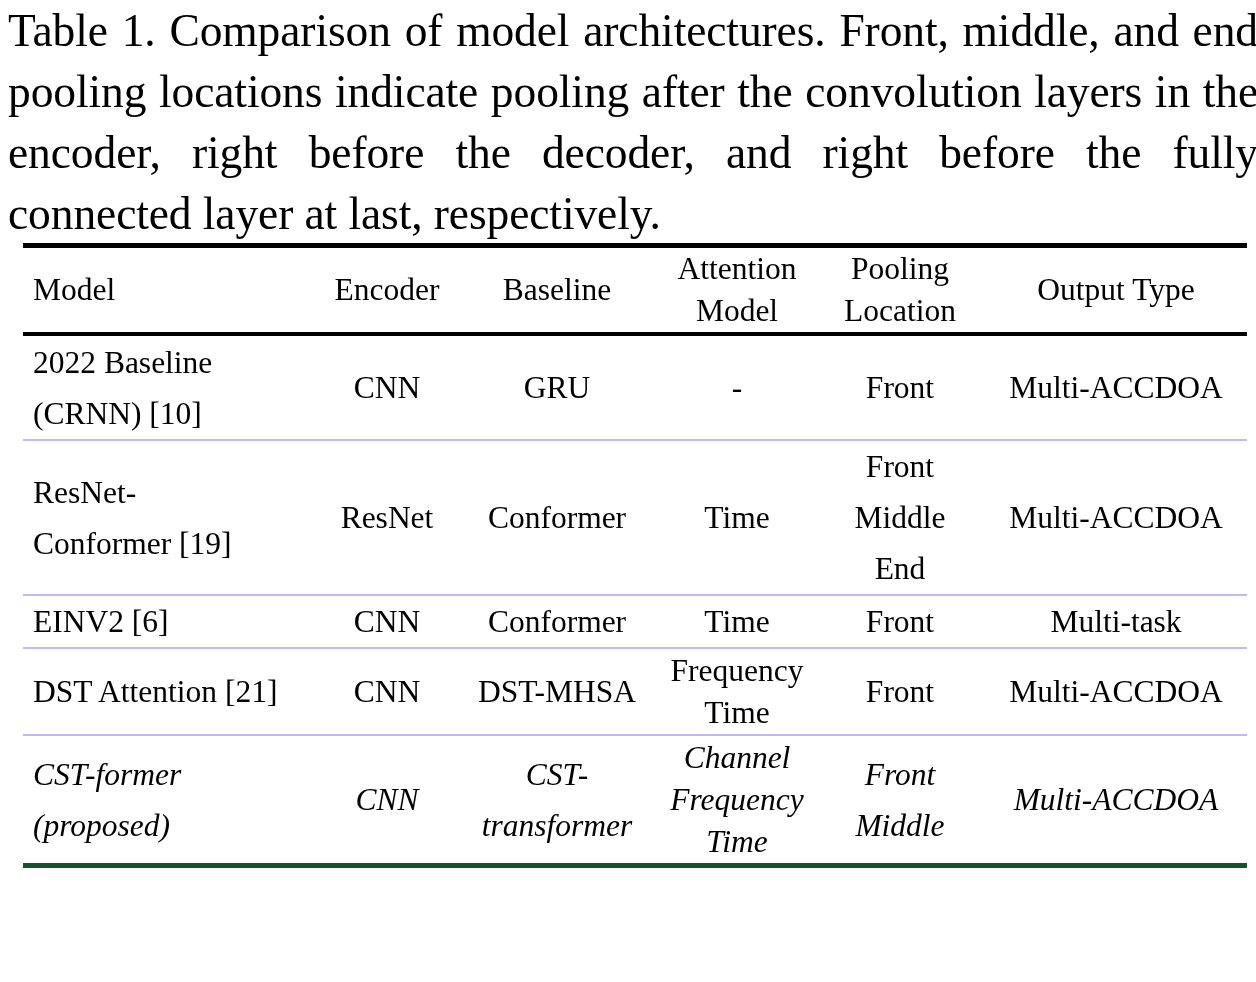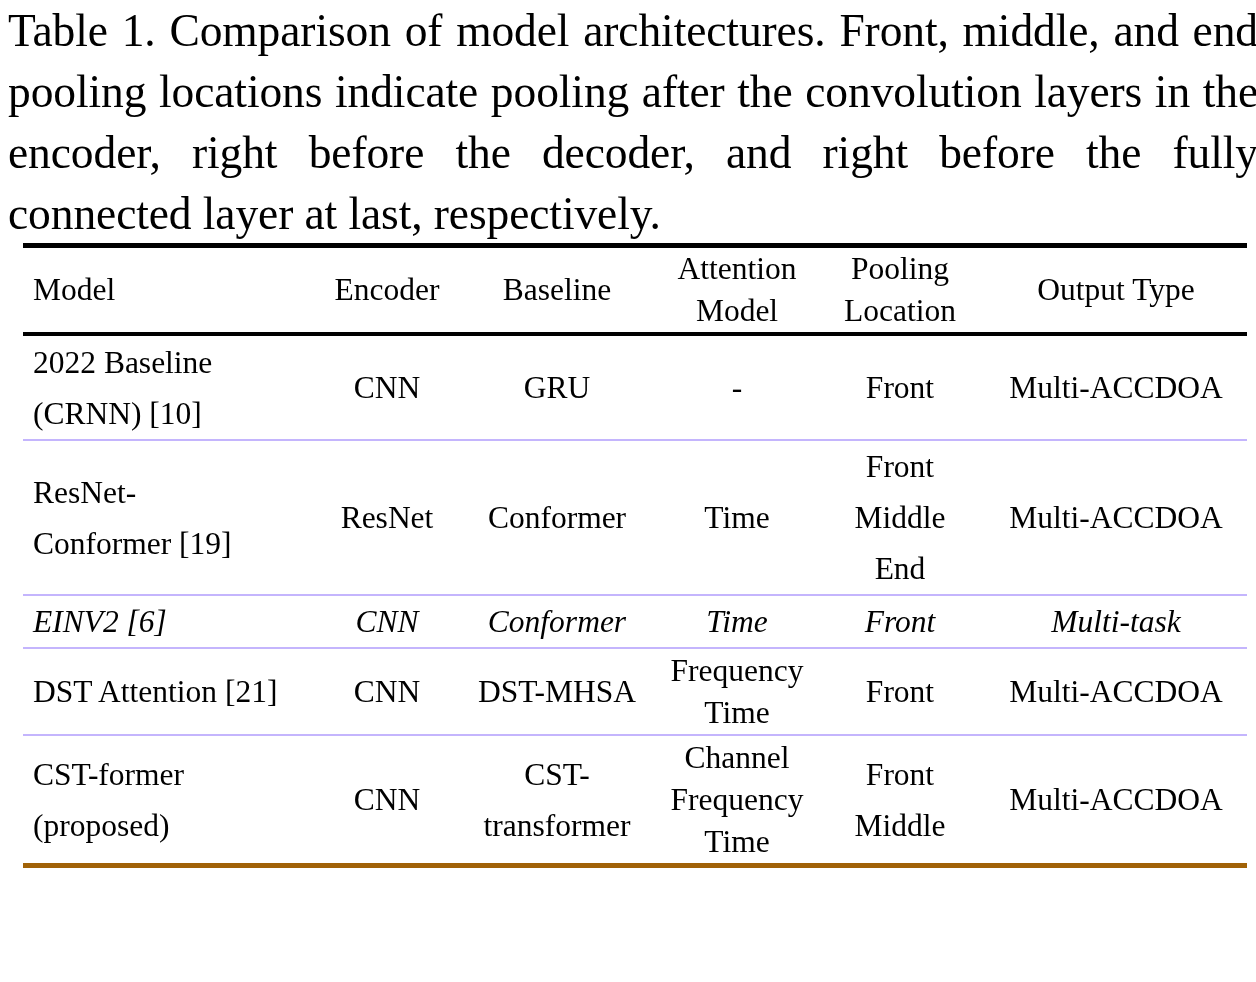--- a/index.html
+++ b/index.html
@@ -49,38 +49,39 @@
       font-weight: normal;
       height: 83px;
       padding: 0;
       line-height: 42px;
       vertical-align: middle;
     }
     table tbody tr {
       border-bottom: 2px solid #c4b5fd;
     }
     table tbody tr.last-row {
-      border-bottom: 5px solid #a16207;
+      border-bottom: 5px solid #14532d;
+      font-style: italic;
     }
     table td {
       padding: 0;
       vertical-align: middle;
       text-align: center;
     }
     table td.model, table th.model {
       text-align: left;
       padding-left: 10px;
     }
     .line { display: block; }
     .tight .line { line-height: 42px; }
     sup { font-size: 18px; line-height: 0; position: relative; top: -4px; }
     .row-2022 td { height: 103px; }
     .row-2023 td { height: 101px; }
     .row-resnet td { height: 153px; }
-    .row-einv2 td { height: 51px; font-style: italic; }
+    .row-einv2 td { height: 51px; }
     .row-dst td { height: 85px; }
     .row-cst td { height: 127px; }
   </style>
 </head>
 <body>
 
 <div class="caption">
   <span class="label">Table 1</span><span>. Comparison of model architectures. Front, middle, and end pooling locations indicate pooling after the convolution layers in the encoder, right before the decoder, and right before the fully connected layer at last, respectively.</span>
 </div>
 

